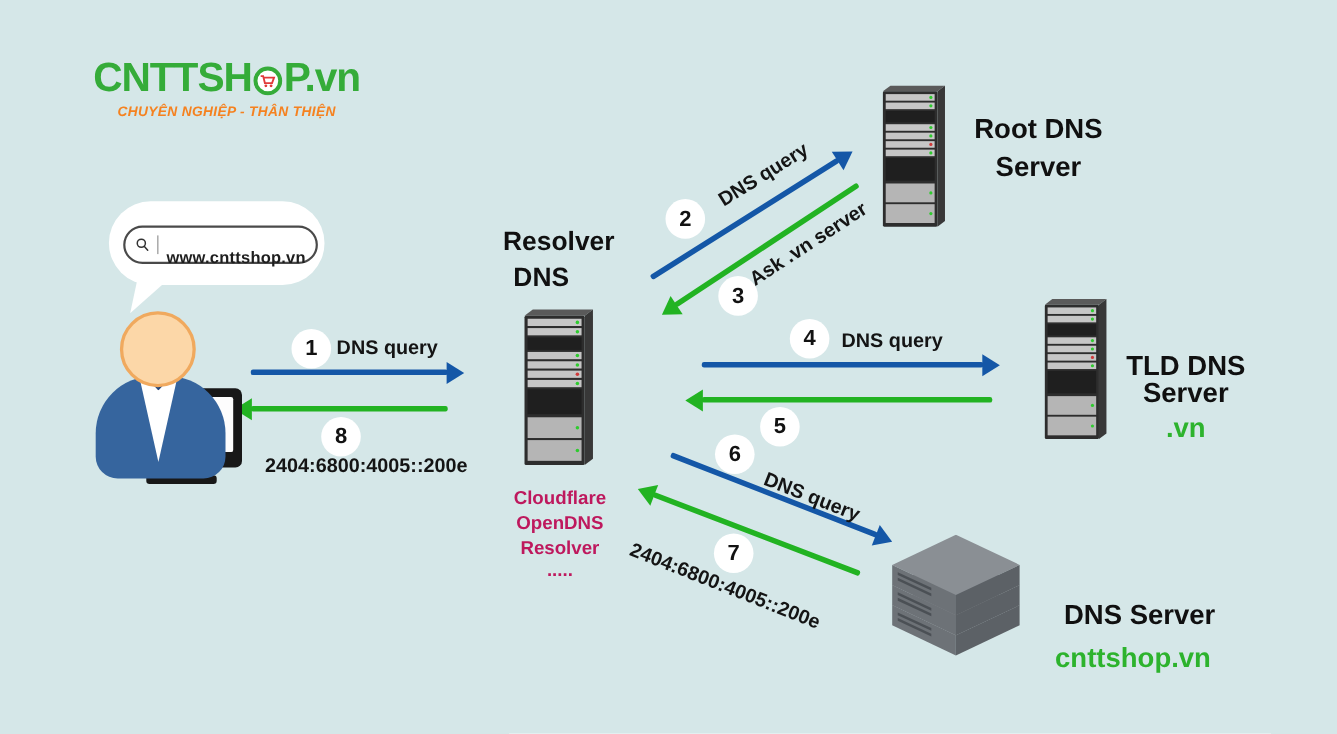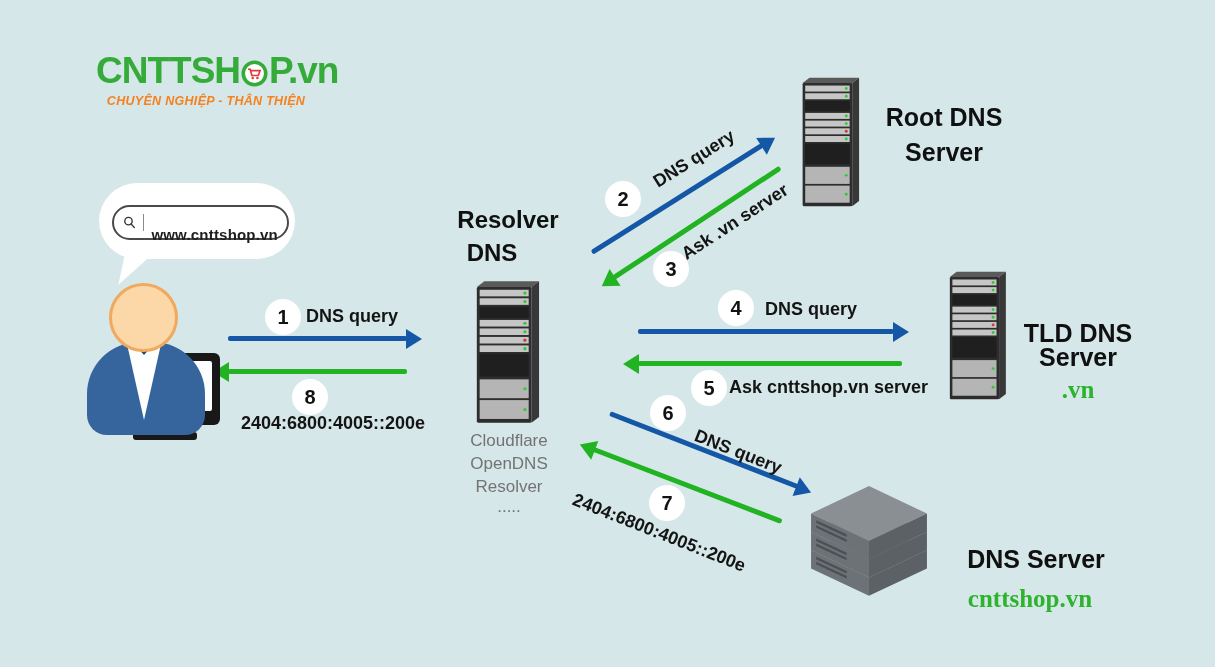--- a/index.html
+++ b/index.html
@@ -3,21 +3,21 @@
 <meta charset="utf-8">
 <style>
   html,body{margin:0;padding:0;}
   .canvas{
     position:relative;width:1215px;height:667px;overflow:hidden;
     background:var(--bg,#d5e7e8);
     font-family:"Liberation Sans",sans-serif;color:#141414;
   }
   
   .logo{position:absolute;left:96px;top:50px;width:220px;text-align:center;}
-  .logo-row{display:flex;align-items:center;justify-content:flex-start;gap:1px;}
+  .logo-row{display:flex;align-items:center;justify-content:center;gap:1px;}
   .logo-main{font-size:37px;font-weight:800;color:var(--logo-green,#35ac39);letter-spacing:-1px;}
   .logo-o{display:inline-flex;transform:translateY(2px);}
   .logo-tagline{margin-top:2px;font-size:12.5px;font-weight:700;font-style:italic;
     color:var(--tagline-orange,#f58220);letter-spacing:.3px;white-space:nowrap;}
   
   .bubble{position:absolute;left:99px;top:183px;width:196px;height:76px;background:#fff;border-radius:38px;z-index:4;}
   .bubble-tail{position:absolute;left:122px;top:250px;width:0;height:0;z-index:4;
     border-top:38px solid #fff;border-right:28px solid transparent;transform:rotate(12deg);}
   .search-pill{position:absolute;left:13px;top:22px;right:6px;height:31px;background:#fff;
     border:2px solid #4a4a4a;border-radius:18px;display:flex;align-items:center;gap:7px;padding:0 9px;}
@@ -36,22 +36,22 @@
   .person-collar{position:absolute;left:134px;top:344px;width:20px;height:11px;background:#27497c;z-index:2;
     clip-path:polygon(0 0,100% 0,50% 100%);}
   .person-head{position:absolute;left:109px;top:283px;width:63px;height:63px;border-radius:50%;z-index:3;
     background:#fcd7a8;border:3px solid #f0a95e;}
   
   .gfx{position:absolute;}
   
   .title{position:absolute;transform:translateX(-50%);font-size:25px;font-weight:600;color:#101010;
     white-space:nowrap;line-height:1.1;}
   .title.mid{font-size:24px;}
-  .title.green{color:var(--green-accent,#2db32d);font-weight:700;font-family:Liberation Serif, serif;}
-  .provider{position:absolute;transform:translateX(-50%);font-size:17px;font-weight:400;color:#737373;white-space:nowrap;}
+  .title.green{color:var(--green-accent,#2db32d);font-weight:700;}
+  .provider{position:absolute;transform:translateX(-50%);font-size:17px;font-weight:700;color:#be185d;white-space:nowrap;margin-top:12px;}
   
   .arrow{position:absolute;height:5px;border-radius:2px;transform-origin:left center;}
   .arrow.blue{background:var(--blue,#1457a7);}
   .arrow.green{background:var(--green,#22b322);}
   .arrow.head-right::after{content:"";position:absolute;right:-15px;top:-7.5px;width:0;height:0;
     border-top:10px solid transparent;border-bottom:10px solid transparent;border-left:16px solid #000;}
   .arrow.blue.head-right::after{border-left-color:var(--blue,#1457a7);}
   .arrow.head-left::before{content:"";position:absolute;left:-15px;top:-7.5px;width:0;height:0;
     border-top:10px solid transparent;border-bottom:10px solid transparent;border-right:16px solid #000;}
   .arrow.green.head-left::before{border-right-color:var(--green,#22b322);}
@@ -195,18 +195,17 @@
   <div class="badge" style="left:718px;top:290px">4</div>
   <div class="badge" style="left:691px;top:370px">5</div>
   <div class="badge" style="left:650px;top:395px">6</div>
   <div class="badge" style="left:649px;top:485px">7</div>
   <div class="badge" style="left:292px;top:379px">8</div>
 
   <div class="lbl" style="left:306px;top:306px">DNS query</div>
   <div class="lbl rot" style="left:694px;top:159px;--r:-32deg">DNS query</div>
   <div class="lbl rot" style="left:735px;top:222px;--r:-33deg">Ask .vn server</div>
   <div class="lbl" style="left:765px;top:299px">DNS query</div>
-  <div class="lbl" style="left:729px;top:377px">Ask cnttshop.vn server</div>
   <div class="lbl rot" style="left:738px;top:452px;--r:21.5deg">DNS query</div>
   <div class="lbl rot" style="left:659px;top:533px;--r:21.5deg">2404:6800:4005::200e</div>
   <div class="lbl ctr" style="left:333px;top:413px">2404:6800:4005::200e</div>
 
 </div>
 
 </body></html>

